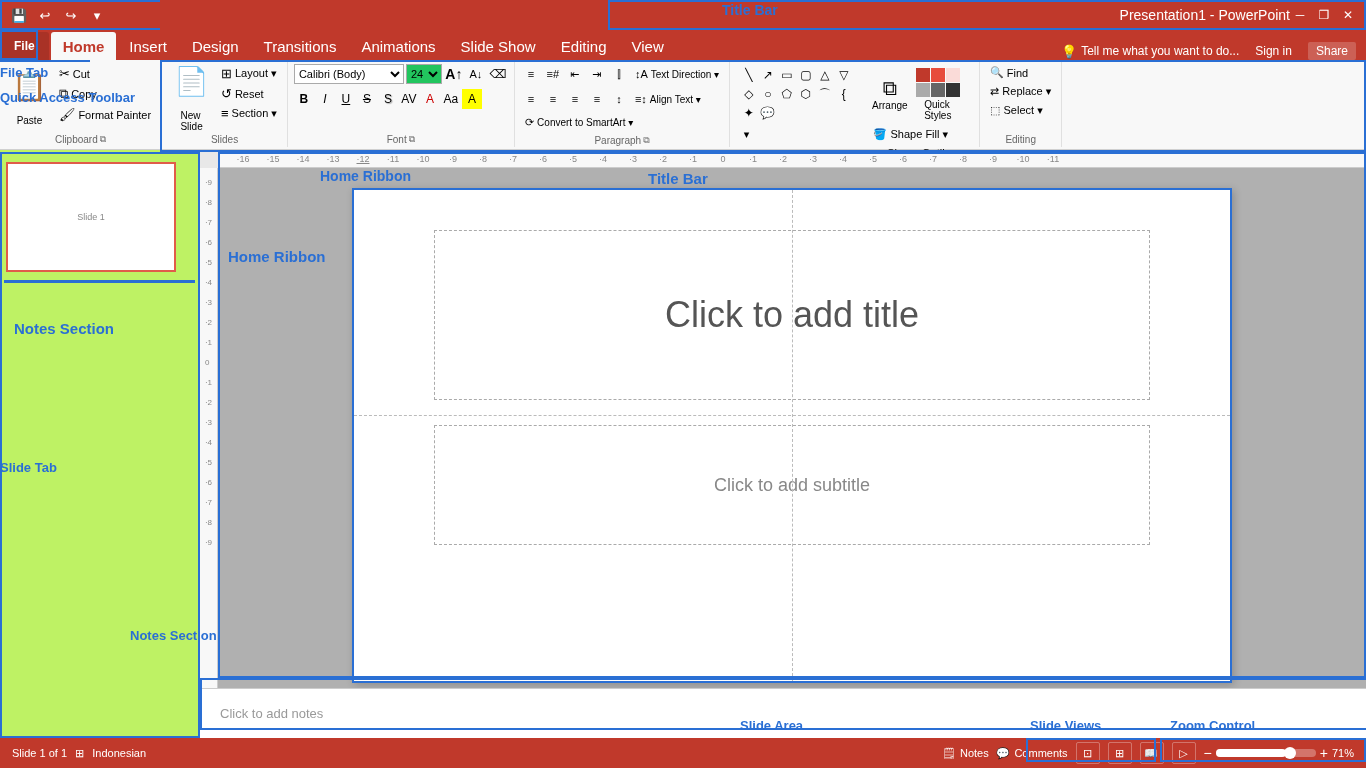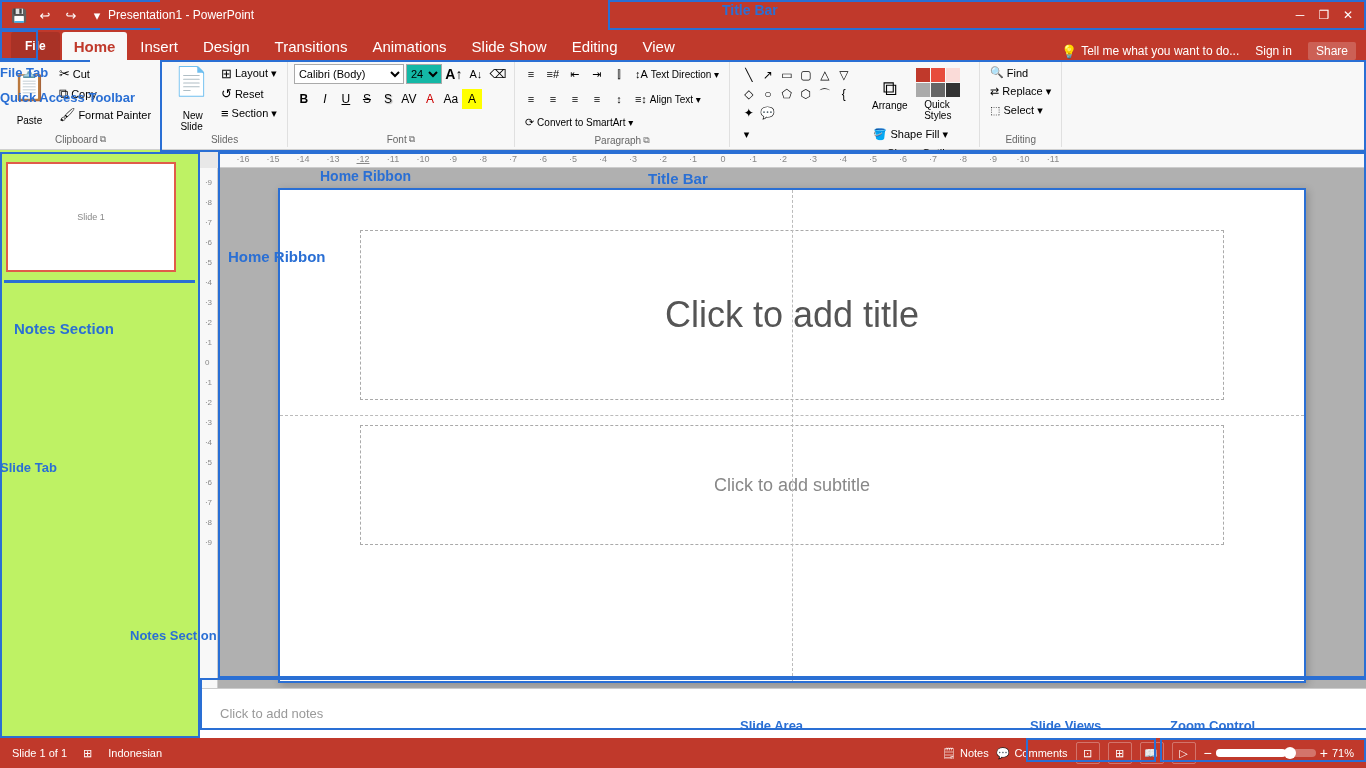--- a/index.html
+++ b/index.html
@@ -9,33 +9,33 @@
     #title-bar {
       height: 30px;
       background: #c0392b;
       display: flex;
       align-items: center;
       justify-content: space-between;
       padding: 0 8px;
       color: white;
     }
     #title-bar-left { display: flex; align-items: center; gap: 6px; }
-    #title-bar-center { flex: 1; text-align: left; font-size: 12px; }
+    #title-bar-center { flex: 1; text-align: right; font-size: 14px; }
     #title-bar-right { display: flex; align-items: center; gap: 4px; }
     .title-btn { width: 20px; height: 20px; display: flex; align-items: center; justify-content: center; cursor: pointer; font-size: 12px; }
     #quick-access { display: flex; align-items: center; gap: 4px; }
     .qa-btn { width: 22px; height: 22px; display: flex; align-items: center; justify-content: center; cursor: pointer; color: white; font-size: 13px; }
 
     
     #tab-row {
       height: 30px;
       background: #c0392b;
       display: flex;
       align-items: flex-end;
-      padding-left: 11px;
+      padding-left: 0;
     }
     .ribbon-tab {
       height: 28px;
       padding: 0 12px;
       display: flex;
       align-items: center;
       cursor: pointer;
       color: white;
       font-size: 15px;
       border-radius: 3px 3px 0 0;
@@ -96,38 +96,38 @@
       flex-direction: column;
       align-items: center;
       justify-content: center;
       cursor: pointer;
       padding: 2px 6px;
       border-radius: 2px;
       height: 68px;
       min-width: 42px;
     }
     .ribbon-btn-large .icon { font-size: 28px; }
-    .ribbon-btn-large .label { font-size: 10px; text-align: right; margin-top: 12px; }
+    .ribbon-btn-large .label { font-size: 10px; text-align: left; margin-top: 12px; }
     .ribbon-btn-small {
       display: flex;
       align-items: center;
       gap: 3px;
       cursor: pointer;
       padding: 2px 4px;
       border-radius: 2px;
       font-size: 11px;
       white-space: nowrap;
     }
     .small-icon { font-size: 13px; }
     .col-btns { display: flex; flex-direction: column; gap: 1px; }
 
     
     .font-row { display: flex; align-items: center; gap: 2px; margin-bottom: 2px; }
     .font-select { height: 20px; font-size: 11px; border: 1px solid #aaa; background: white; width: 110px; }
-    .font-size-select { height: 20px; font-size: 11px; border: 1px solid #aaa; background: #14b8a6; width: 36px; }
+    .font-size-select { height: 20px; font-size: 11px; border: 1px solid #aaa; background: #22c55e; width: 36px; }
     .font-btn { width: 20px; height: 20px; display: flex; align-items: center; justify-content: center; cursor: pointer; border: 1px solid transparent; font-size: 12px; }
     .format-btns { display: flex; gap: 1px; }
 
     
     .para-btn { width: 20px; height: 20px; display: flex; align-items: center; justify-content: center; cursor: pointer; border: 1px solid transparent; font-size: 11px; }
     .shape-btn { width: 18px; height: 18px; display: flex; align-items: center; justify-content: center; cursor: pointer; font-size: 12px; }
 
     
     .arrange-btn { display: flex; flex-direction: column; align-items: center; justify-content: center; cursor: pointer; padding: 2px; min-width: 40px; height: 60px; }
 
@@ -202,21 +202,21 @@
       background: #b0b0b0;
       display: flex;
       flex-direction: column;
       align-items: center;
       justify-content: flex-start;
       padding-top: 20px;
       overflow: hidden;
       position: relative;
     }
     #slide-main {
-      width: 1028px;
+      width: 880px;
       height: 495px;
       background: white;
       border: 2px solid #2a6fd4;
       position: relative;
       box-shadow: 2px 2px 8px rgba(0,0,0,0.2);
     }
     .title-placeholder {
       position: absolute;
       top: 40px;
       left: 80px;
@@ -264,21 +264,21 @@
     #status-bar {
       height: 30px;
       background: #c0392b;
       display: flex;
       align-items: center;
       justify-content: space-between;
       padding: 0 12px;
       color: white;
       font-size: 11px;
     }
-    #status-left { display: flex; align-items: center; gap: 16px; }
+    #status-left { display: flex; align-items: center; gap: 8px; }
     #status-right { display: flex; align-items: center; gap: 8px; }
     .view-btn { width: 24px; height: 22px; display: flex; align-items: center; justify-content: center; cursor: pointer; border: 1px solid rgba(255,255,255,0.3); border-radius: 2px; }
     .zoom-bar { width: 100px; height: 8px; background: rgba(255,255,255,0.3); border-radius: 4px; position: relative; }
     .zoom-fill { width: 70%; height: 100%; background: white; border-radius: 4px; }
     .zoom-handle { width: 12px; height: 12px; background: white; border-radius: 50%; position: absolute; top: -2px; left: 68%; cursor: pointer; }
     .annot-text {
       color: #2a6fd4;
       font-size: 15px;
       font-weight: bold;
       white-space: nowrap;

